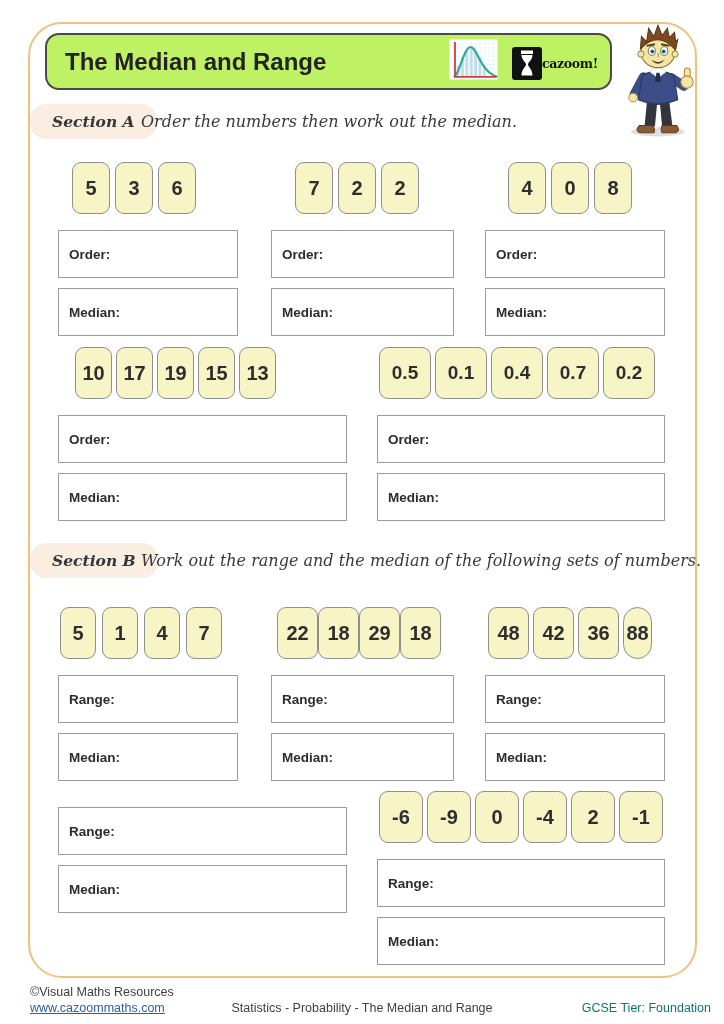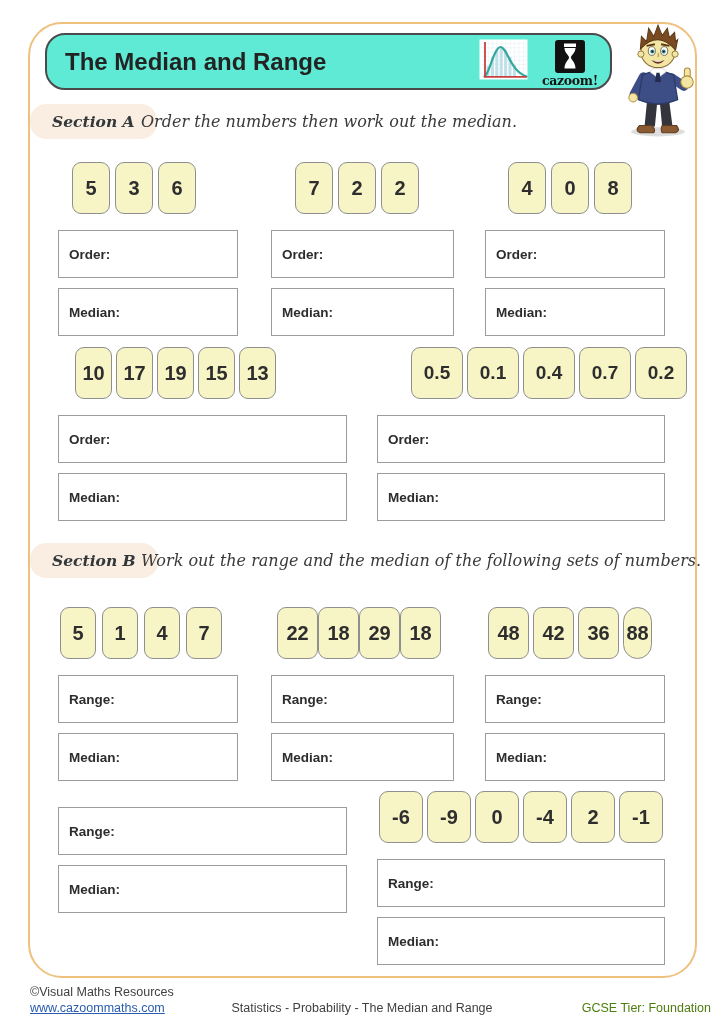--- a/index.html
+++ b/index.html
@@ -6,29 +6,29 @@
   body{
     width:724px;height:1024px;position:relative;background:#ffffff;
     font-family:"Liberation Sans",sans-serif;overflow:hidden;
   }
   .page-border{
     position:absolute;left:28px;top:22px;width:669px;height:956px;
     box-sizing:border-box;border:2.5px solid #eec17e;border-radius:34px;
   }
   .title-box{
     position:absolute;left:45px;top:33px;width:567px;height:57px;
-    box-sizing:border-box;border:2.2px solid #4a4a4a;border-radius:20px;
-    background:#5eead4;display:flex;align-items:center;
+    box-sizing:border-box;border:2.2px solid #4a4a4a;border-radius:14px;
+    background:#bef264;display:flex;align-items:center;
   }
   .title-text{
     flex:1;padding-left:18px;font-size:24px;font-weight:bold;color:#232323;
     white-space:nowrap;
   }
   .header-icons{display:flex;align-items:center;gap:14px;padding-right:12px;}
-  .logo-wrap{display:flex;flex-direction:column;align-items:center;margin-top:4px;text-align:right;}
+  .logo-wrap{display:flex;align-items:center;margin-top:4px;text-align:right;}
   .logo-text{
     font-family:"DejaVu Serif",serif;font-weight:bold;font-size:12.5px;
     color:#151515;letter-spacing:-0.3px;margin-top:0px;
   }
   .mascot{position:absolute;left:612px;top:22px;width:92px;height:116px;}
   .section-pill{
     position:absolute;left:30px;background:#faeee2;border-radius:16px;
     padding:8px 22px;font-family:"DejaVu Serif",serif;font-style:italic;
     font-weight:bold;font-size:15.5px;color:#33373a;
   }
@@ -48,21 +48,21 @@
   .answer-box{
     border:1.5px solid #9c9c9c;background:#ffffff;height:48px;width:100%;
     box-sizing:border-box;display:flex;align-items:center;padding-left:10px;
   }
   .answer-box.first{margin-top:16px;}
   .answer-box.second{margin-top:10px;}
   .answer-label{font-weight:bold;font-size:13.5px;color:#2d2d2d;}
   .footer-left{position:absolute;left:30px;top:985px;font-size:12.5px;color:#3f3f3f;line-height:15.5px;}
   .footer-link{color:#2a5db0;text-decoration:underline;cursor:pointer;}
   .footer-center{position:absolute;left:0;top:1001px;width:724px;text-align:center;font-size:12.5px;color:#3f3f3f;}
-  .footer-right{position:absolute;right:13px;top:1001px;font-size:12.5px;color:#4d7c0f;}
+  .footer-right{position:absolute;right:13px;top:1001px;font-size:12.5px;color:#0f766e;}
 </style>
 </head>
 <body>
 
 <div class="page-border"></div>
 
 <div class="title-box">
   <div class="title-text">The Median and Range</div>
   <div class="header-icons">
     <span>
@@ -183,21 +183,21 @@
       </div>
       <div class="answer-box first">
         <span class="answer-label">Order:</span>
       </div>
       <div class="answer-box second">
         <span class="answer-label">Median:</span>
       </div>
     </div>
     <div class="group" style="left: 377px; top: 347px; width: 288px;">
       <div class="cards" style="gap: 4px; padding-left: 2px;">
-        <div class="card" style="width: 52px; font-size: 19px; margin-left: 32px;">0.5</div>
+        <div class="card" style="width: 52px; font-size: 19px;">0.5</div>
         <div class="card" style="width: 52px; font-size: 19px;">0.1</div>
         <div class="card" style="width: 52px; font-size: 19px;">0.4</div>
         <div class="card" style="width: 52px; font-size: 19px;">0.7</div>
         <div class="card" style="width: 52px; font-size: 19px;">0.2</div>
       </div>
       <div class="answer-box first">
         <span class="answer-label">Order:</span>
       </div>
       <div class="answer-box second">
         <span class="answer-label">Median:</span>

